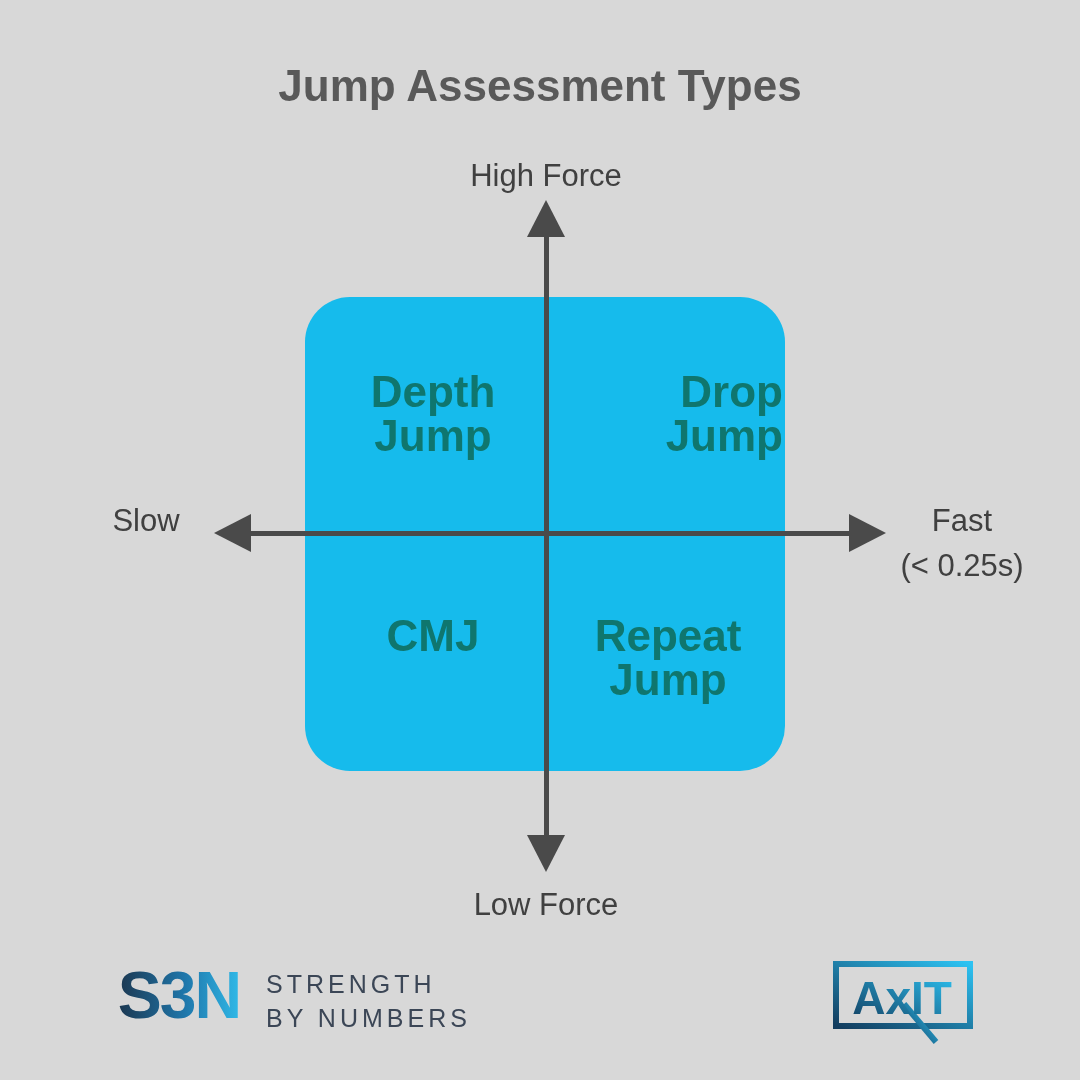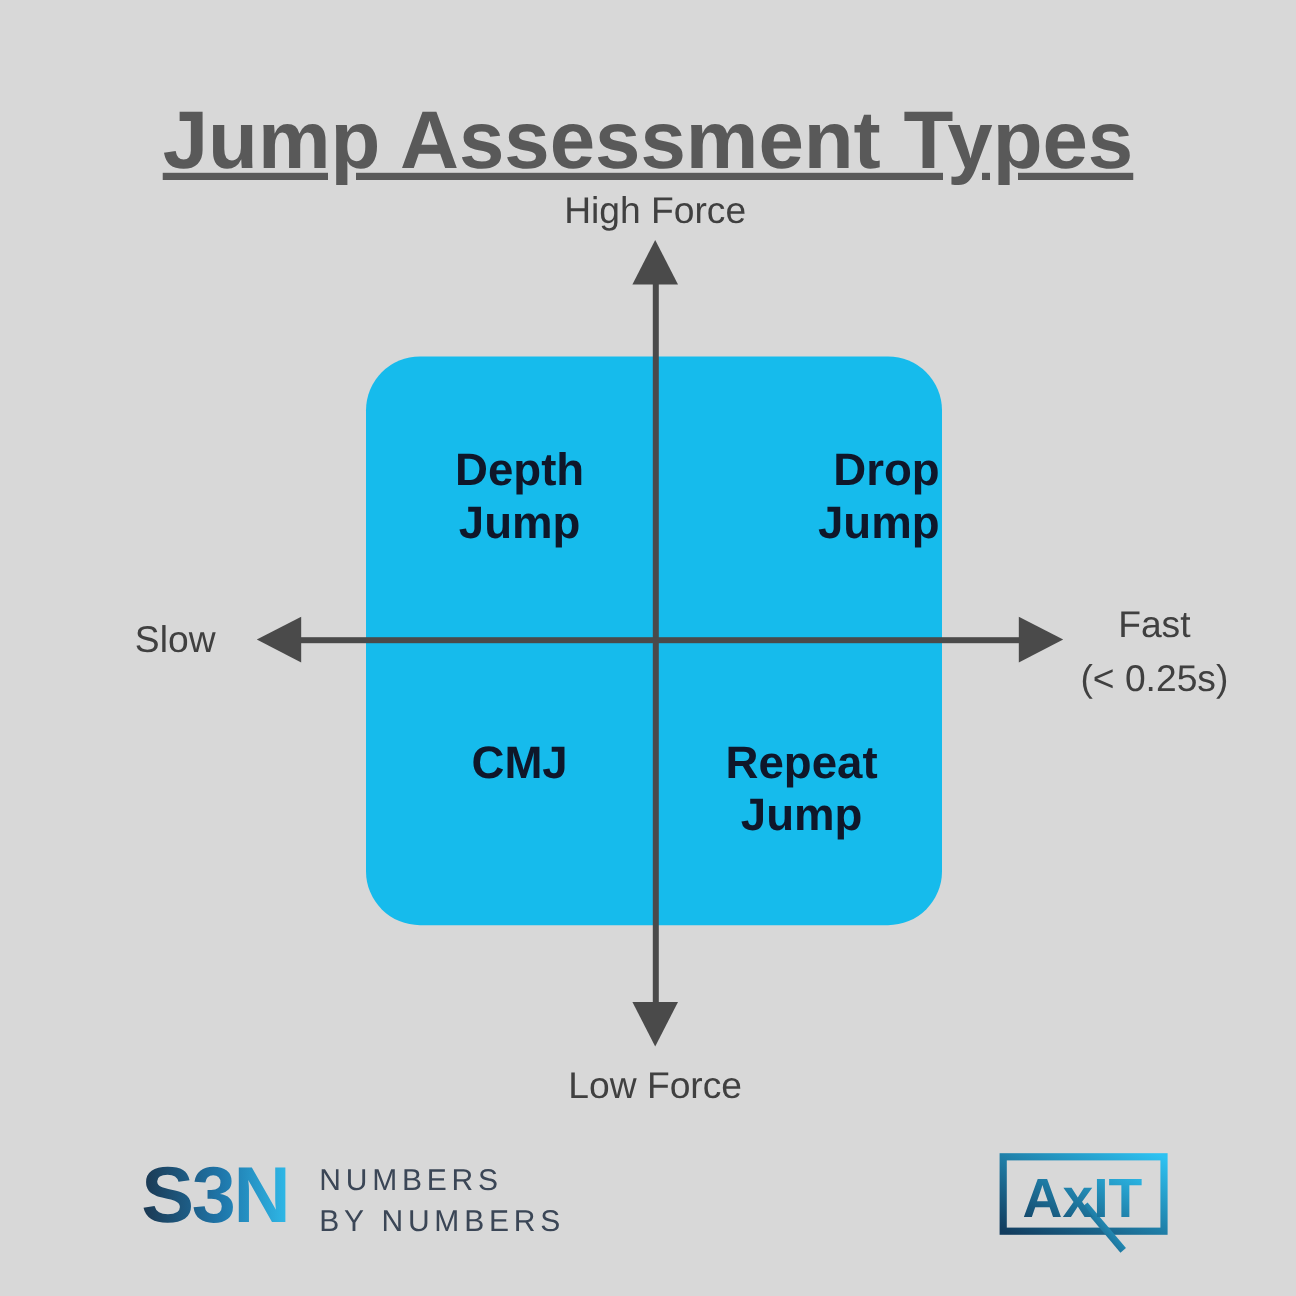--- a/index.html
+++ b/index.html
@@ -6,22 +6,22 @@
   .canvas{
     position:relative;
     width:1080px;height:1080px;
     background:#d8d8d8;
     overflow:hidden;
     font-family:"Liberation Sans", sans-serif;
   }
   .page-title{
     position:absolute;top:32px;left:0;right:0;
     text-align:center;
-    font-size:68px;font-weight:bold;
-    color:#595959;letter-spacing:0px;text-decoration:underline;
+    font-size:44px;font-weight:bold;
+    color:#595959;letter-spacing:0px;
   }
   
   .quad-box{
     position:absolute;left:305px;top:297px;
     width:480px;height:474px;
     background:#16bbec;border-radius:45px;
   }
   
   .v-line{position:absolute;left:544px;top:232px;width:5px;height:606px;background:#4a4a4a;}
   .h-line{position:absolute;left:246px;top:531px;width:606px;height:5px;background:#4a4a4a;}
@@ -30,29 +30,29 @@
   .arrow-down{left:527px;top:835px;border-left:19px solid transparent;border-right:19px solid transparent;border-top:37px solid #4a4a4a;}
   .arrow-left{left:214px;top:514px;border-top:19px solid transparent;border-bottom:19px solid transparent;border-right:37px solid #4a4a4a;}
   .arrow-right{left:849px;top:514px;border-top:19px solid transparent;border-bottom:19px solid transparent;border-left:37px solid #4a4a4a;}
   
   .axis-label{
     position:absolute;color:#404040;
     font-size:31px;line-height:45px;text-align:center;
   }
   .axis-top{left:396px;top:153px;width:300px;}
   .axis-bottom{left:396px;top:882px;width:300px;}
-  .axis-west{left:36px;top:498px;width:220px;margin-top:12px;}
+  .axis-west{left:36px;top:498px;width:220px;}
   .axis-east{left:852px;top:498px;width:220px;}
   .axis-label span{display:block;}
   
   .quad-label{
     position:absolute;width:230px;
     text-align:center;
-    font-size:38px;font-weight:bold;line-height:44px;
-    color:#0f172a;
+    font-size:44px;font-weight:bold;line-height:44px;
+    color:#0f766e;
   }
   .quad-tl{left:318px;top:370px;}
   .quad-tr{left:553px;top:370px;text-align:right;}
   .quad-bl{left:318px;top:614px;}
   .quad-br{left:553px;top:614px;}
   .quad-label span{display:block;}
   
   .sbn-logo{position:absolute;left:102px;top:960px;}
   .sbn-wordmark{
     position:absolute;left:266px;top:967px;
@@ -110,21 +110,21 @@
       <linearGradient id="sbnGrad" x1="0" y1="0" x2="1" y2="0">
         <stop offset="0%" stop-color="#1b3750"></stop>
         <stop offset="55%" stop-color="#1f77ab"></stop>
         <stop offset="100%" stop-color="#2fb9e8"></stop>
       </linearGradient>
     </defs>
     <text x="77" y="58" text-anchor="middle" font-family="Liberation Sans, sans-serif" font-size="66" font-weight="bold" letter-spacing="-2" fill="url(#sbnGrad)">S3N</text>
   </svg>
 
   <div class="sbn-wordmark">
-    <span>NUMBERS</span>
+    <span>STRENGTH</span>
     <span>BY NUMBERS</span>
   </div>
 
   <svg class="axit-logo" width="150" height="92" viewBox="0 0 150 92">
     <defs>
       <linearGradient id="axitGrad" x1="0" y1="1" x2="1" y2="0">
         <stop offset="0%" stop-color="#123c5e"></stop>
         <stop offset="100%" stop-color="#2dc2f2"></stop>
       </linearGradient>
     </defs>

